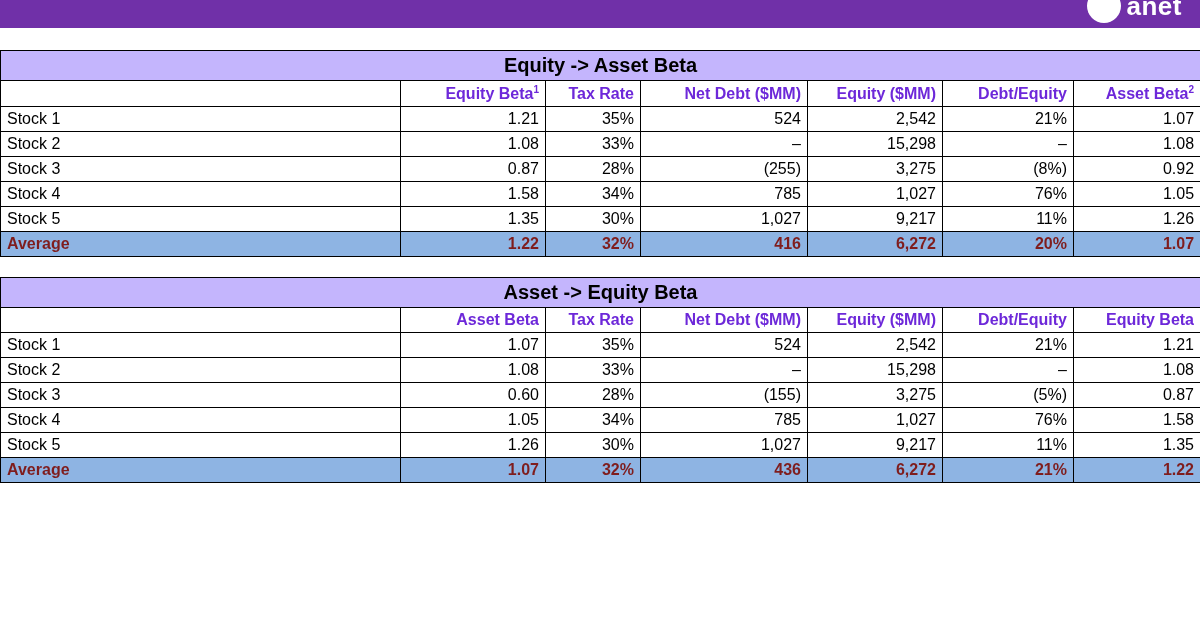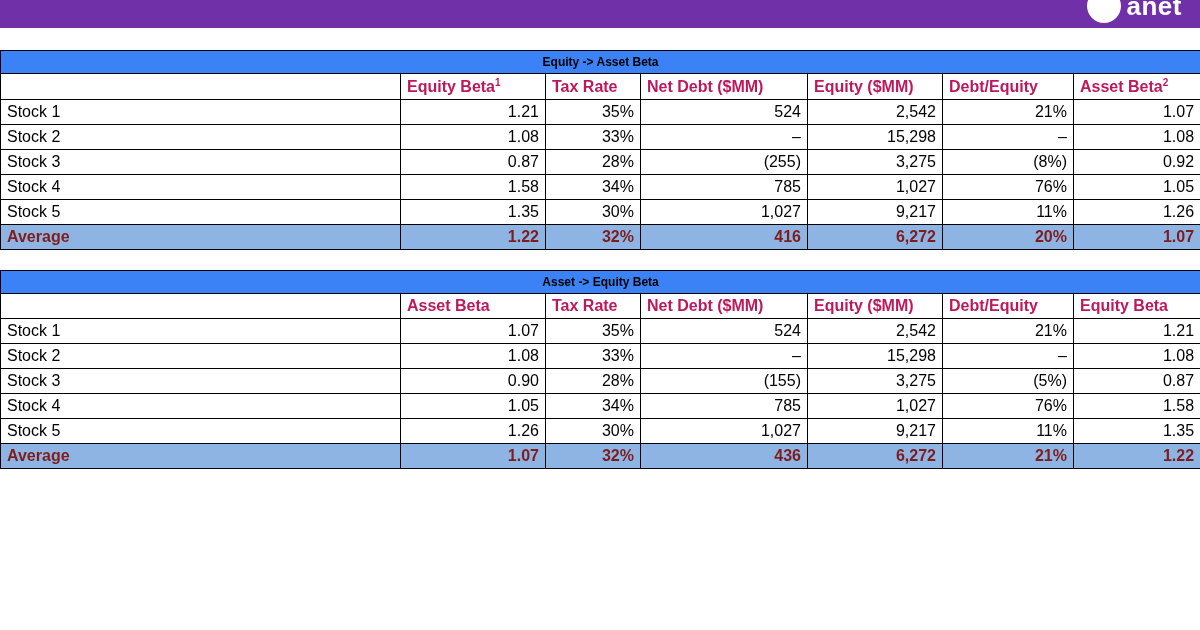--- a/index.html
+++ b/index.html
@@ -79,32 +79,32 @@
   table.sheet td, table.sheet th {
     border: 1px solid #000000;
     padding: 3px 6px;
     height: 23px;
     box-sizing: border-box;
     white-space: nowrap;
     overflow: hidden;
   }
 
   .sub-header td {
-    background: #3b82f6;
+    background: #c4b5fd;
     text-align: center;
     font-weight: bold;
-    font-size: 12px;
+    font-size: 20px;
     color: #000000;
   }
 
   .col-header td {
     font-weight: bold;
-    text-align: left;
-    background: #ffffff;
-    color: #be185d;
+    text-align: right;
+    background: #ffffff;
+    color: #6d28d9;
     font-size: 16px;
   }
 
   .data-row td {
     background: #ffffff;
     color: #000000;
   }
   .label-cell { text-align: left; }
   .num { text-align: right; }
   .blue { color: #3a62c8; }
@@ -266,21 +266,21 @@
         <td class="label-cell">Stock 2</td>
         <td class="num blue">1.08</td>
         <td class="num blue">33%</td>
         <td class="num blue">–</td>
         <td class="num blue">15,298</td>
         <td class="num">–</td>
         <td class="num">1.08</td>
       </tr>
       <tr class="data-row">
         <td class="label-cell">Stock 3</td>
-        <td class="num blue">0.90</td>
+        <td class="num blue">0.60</td>
         <td class="num blue">28%</td>
         <td class="num blue">(155)</td>
         <td class="num blue">3,275</td>
         <td class="num">(5%)</td>
         <td class="num">0.87</td>
       </tr>
       <tr class="data-row">
         <td class="label-cell">Stock 4</td>
         <td class="num blue">1.05</td>
         <td class="num blue">34%</td>

